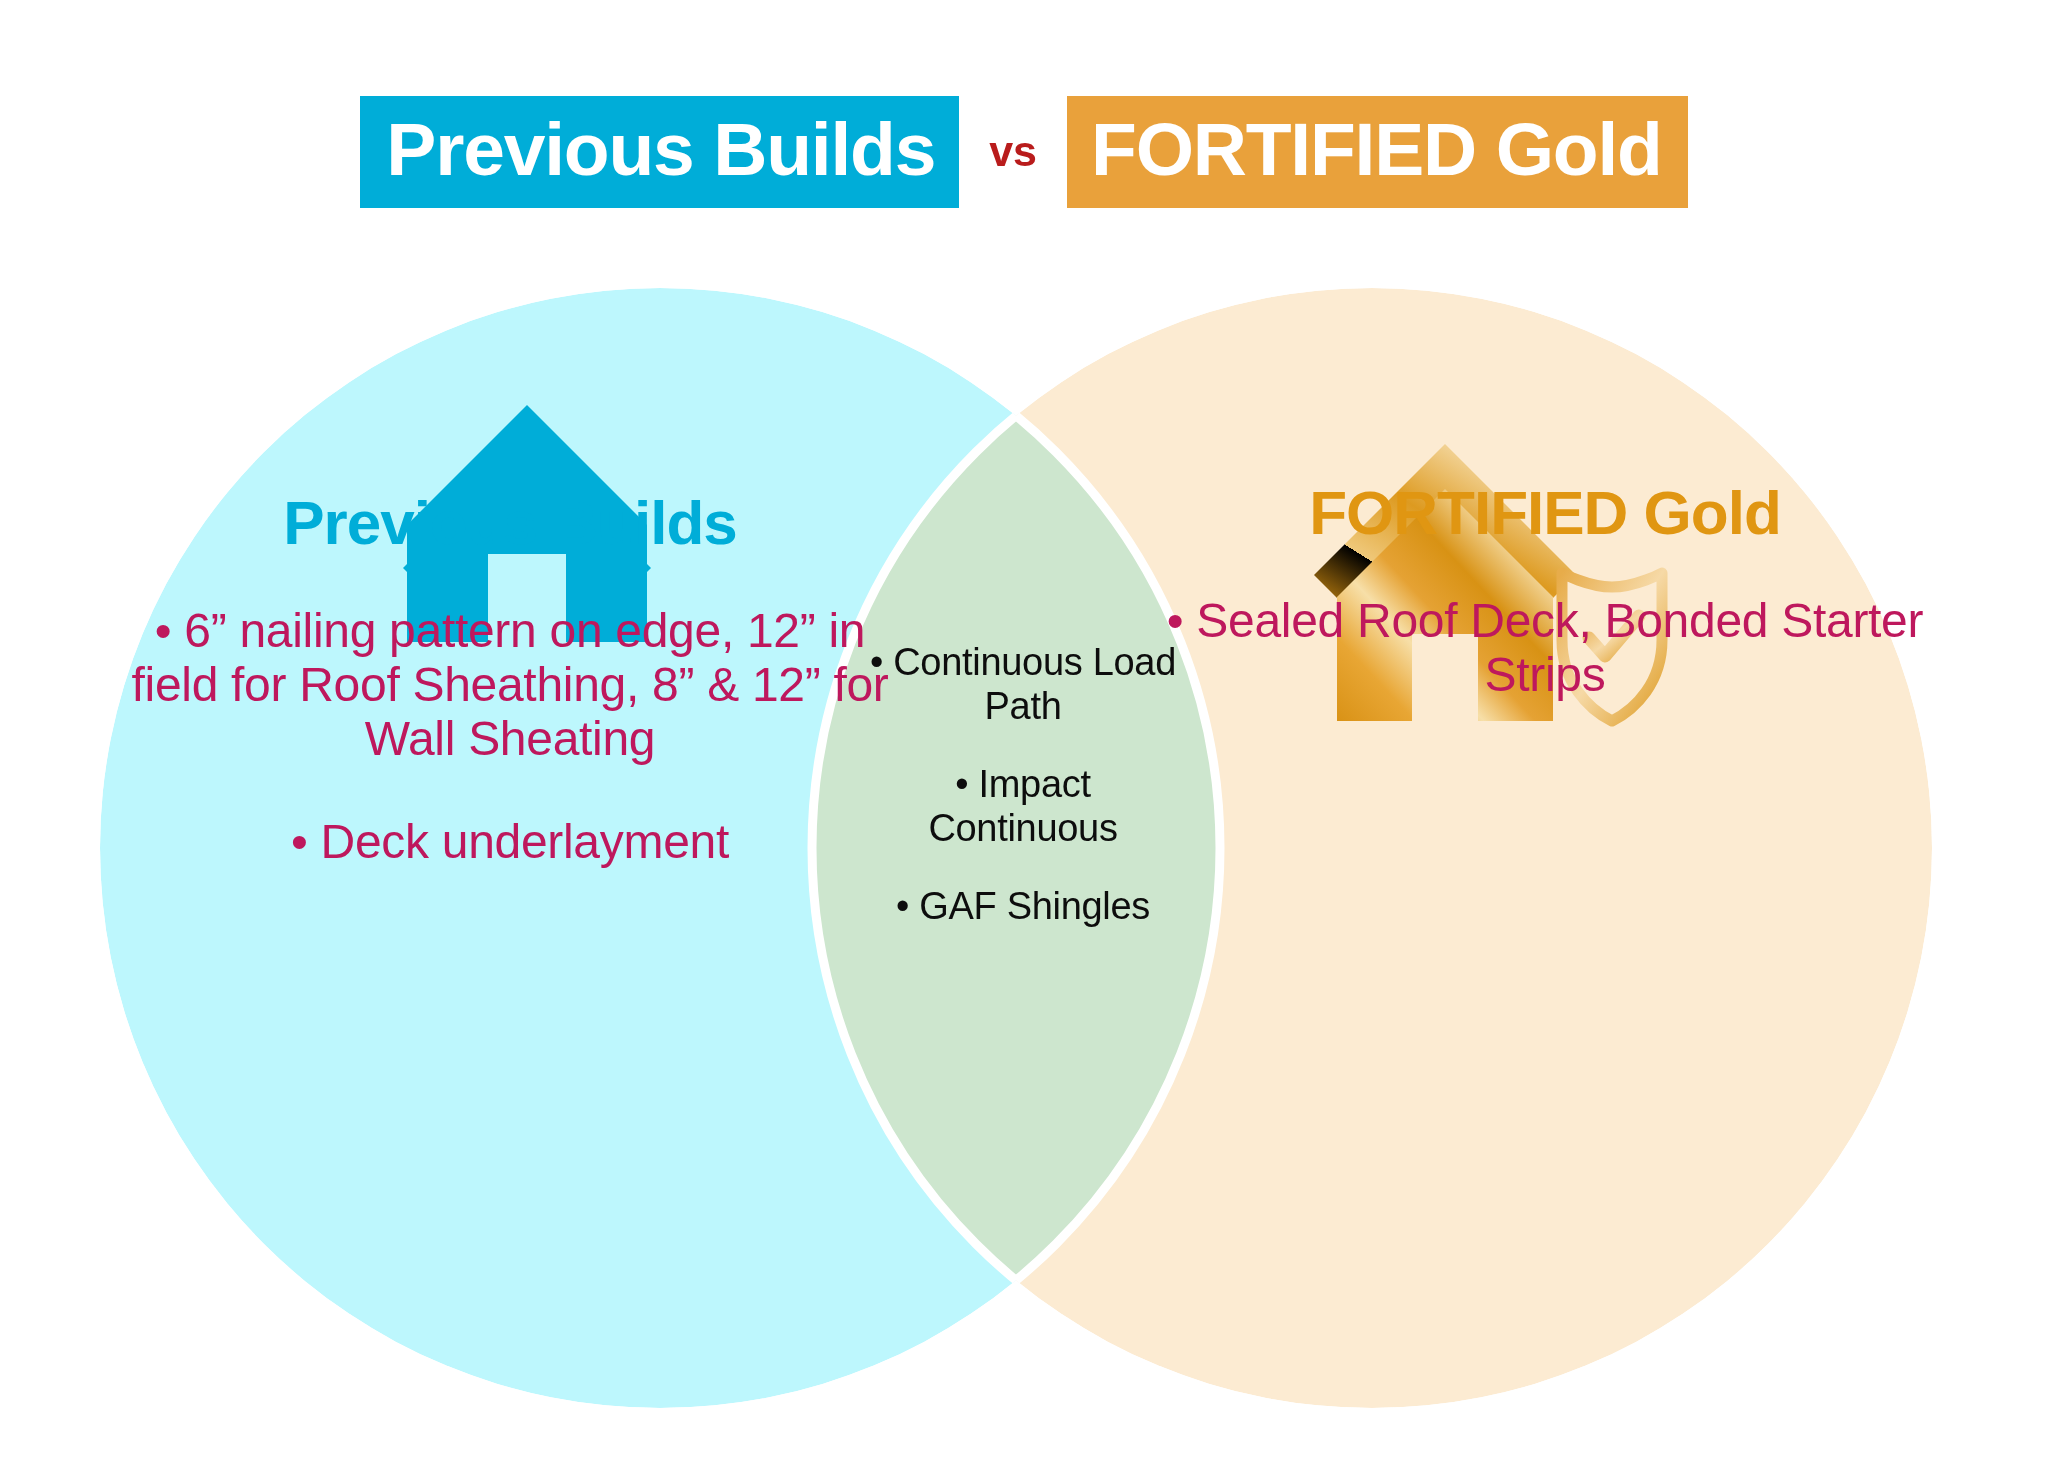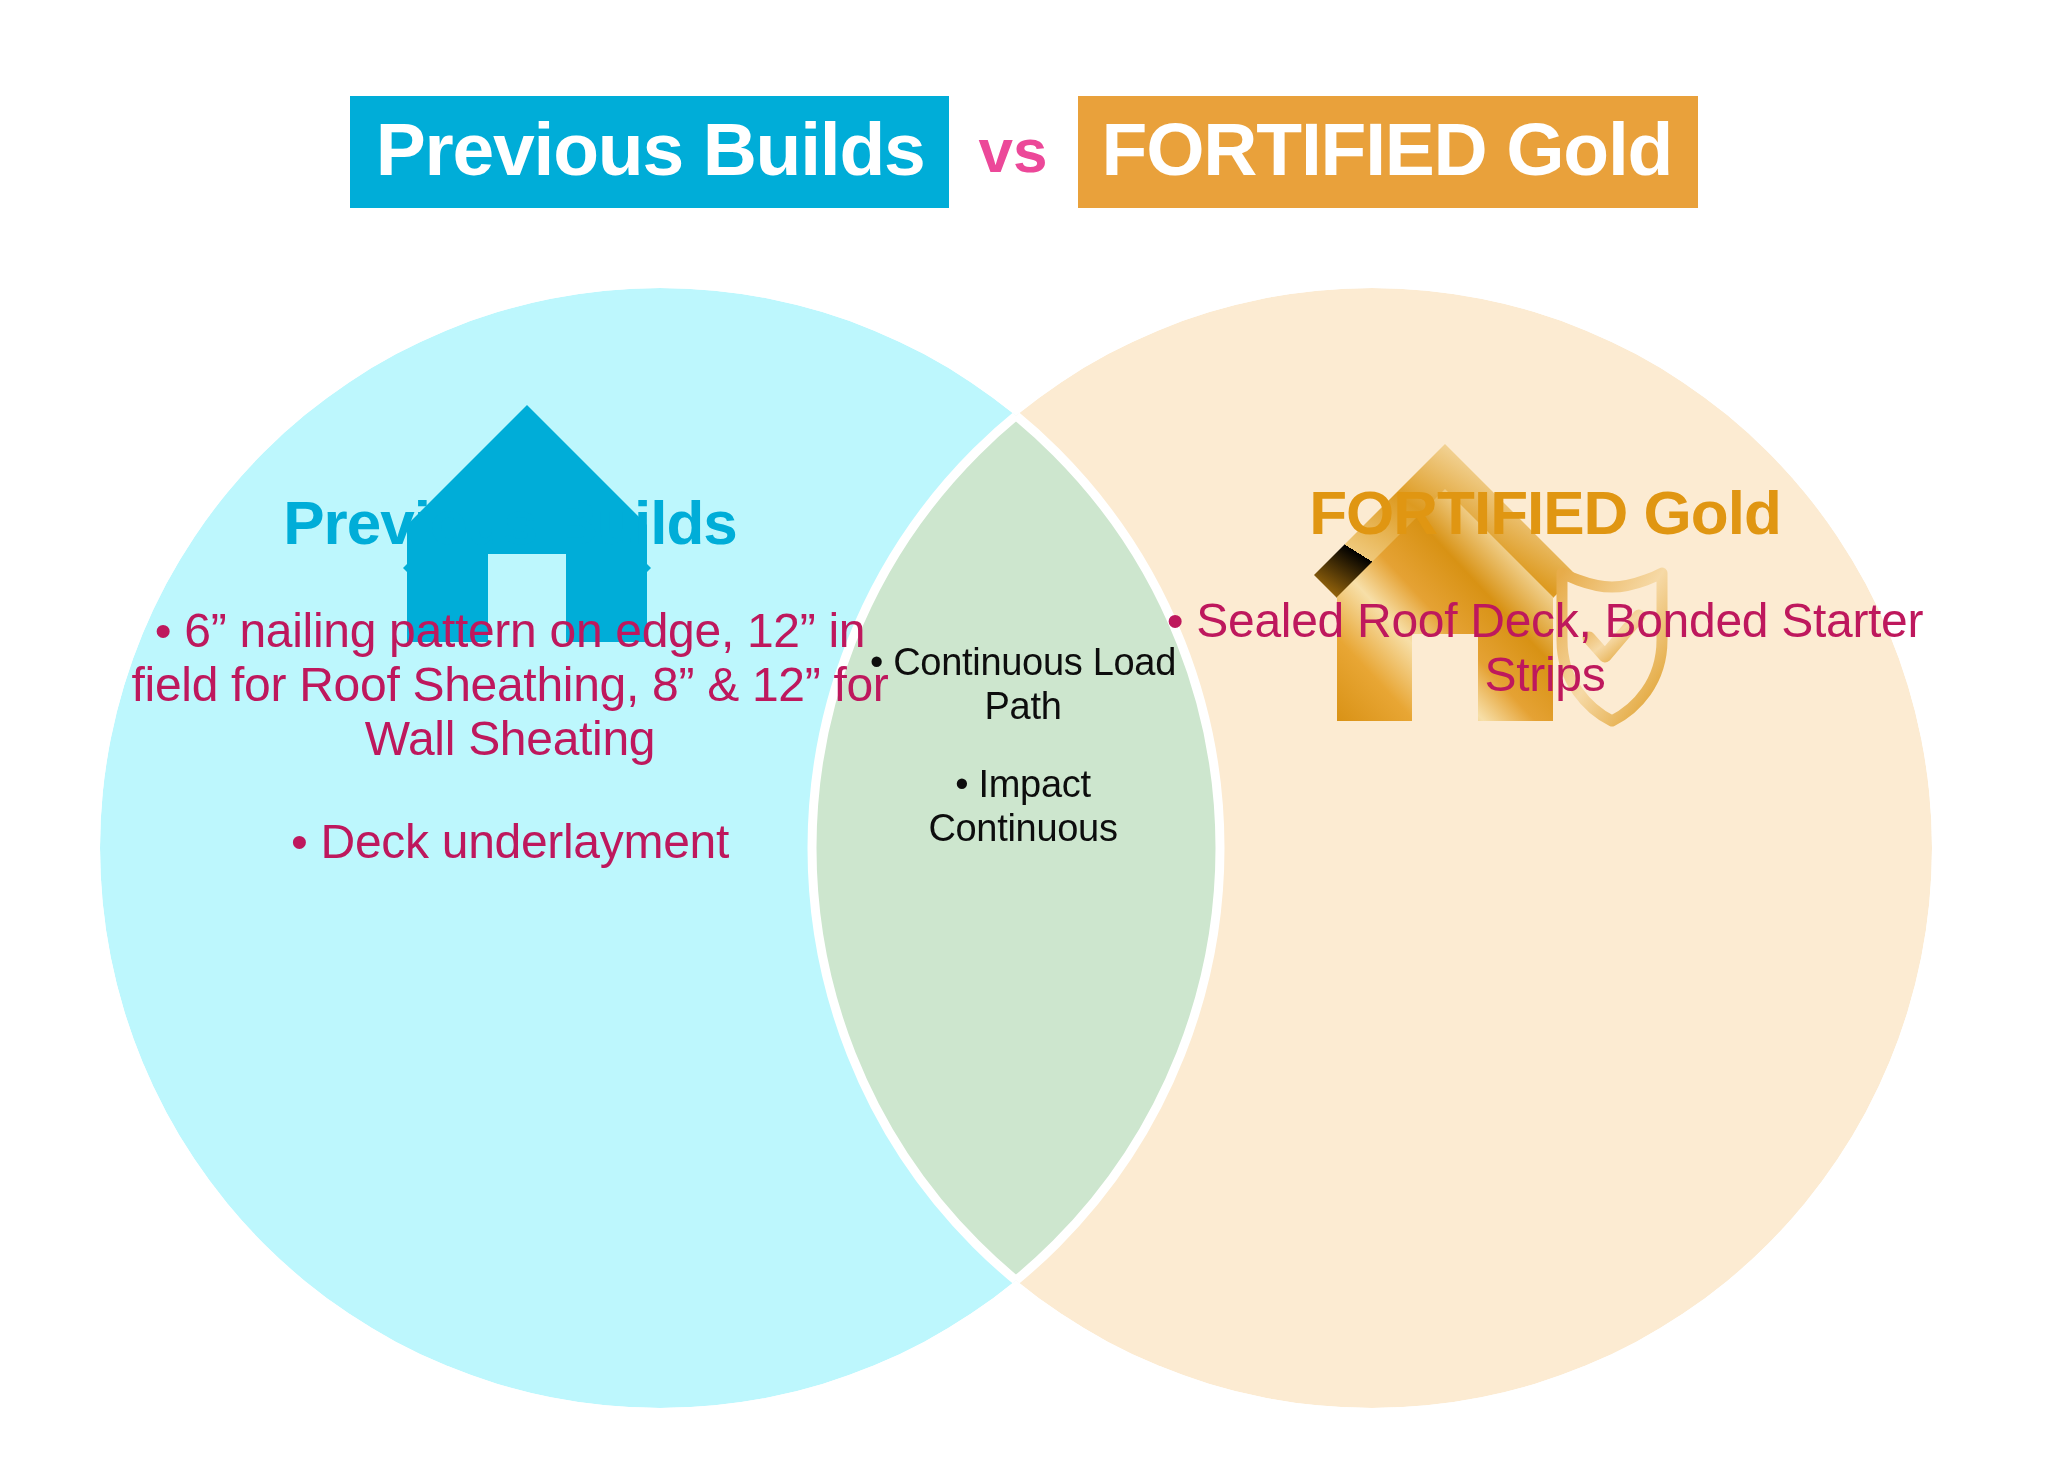--- a/index.html
+++ b/index.html
@@ -45,22 +45,22 @@
   .header-chip-text {
     color: #ffffff;
     font-size: 75px;
     font-weight: bold;
     line-height: 1;
     letter-spacing: -1.2px;
     white-space: nowrap;
     transform: translateY(-3px);
   }
   #header-vs {
-    color: #ec4899;
-    font-size: 62px;
+    color: #b91c1c;
+    font-size: 43px;
     font-weight: bold;
     line-height: 1;
     padding: 0 30px;
     white-space: nowrap;
     transform: translateY(-1px);
   }
 
   
   #venn-stage {
     position: absolute;
@@ -264,20 +264,21 @@
   <div class="bullet-block" id="left-bullets">
     <div class="bullet-item">• 6” nailing pattern on edge, 12” in field for Roof Sheathing, 8” &amp; 12” for Wall Sheating</div>
     <div class="bullet-item">• Deck underlayment</div>
   </div>
 </div>
 
 <div class="panel" id="center-panel">
   <div class="bullet-block" id="center-bullets">
     <div class="bullet-item">• Continuous Load Path</div>
     <div class="bullet-item">• Impact Continuous</div>
+    <div class="bullet-item">• GAF Shingles</div>
   </div>
 </div>
 
 <div class="panel" id="right-panel">
   <div class="panel-title" id="right-title">FORTIFIED Gold</div>
   <div class="bullet-block" id="right-bullets">
     <div class="bullet-item">• Sealed Roof Deck, Bonded Starter Strips</div>
   </div>
 </div>
 

